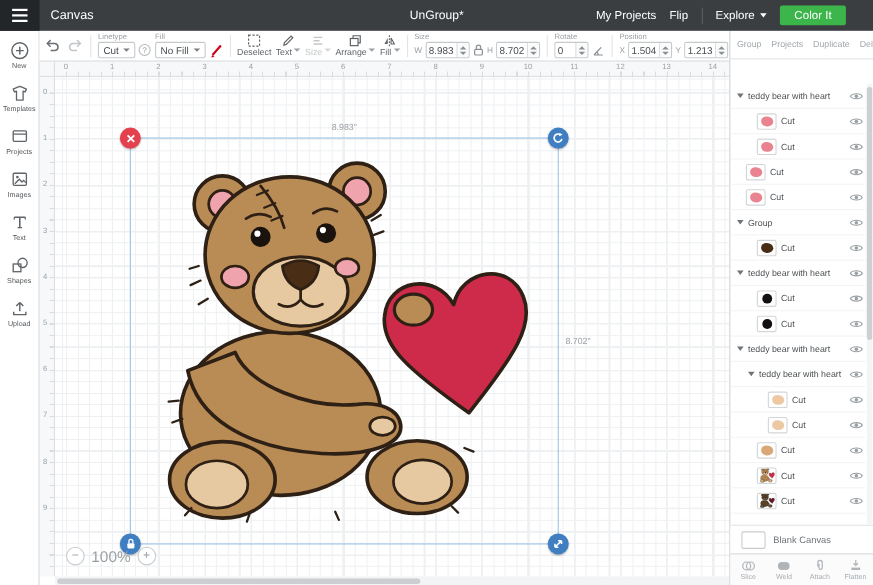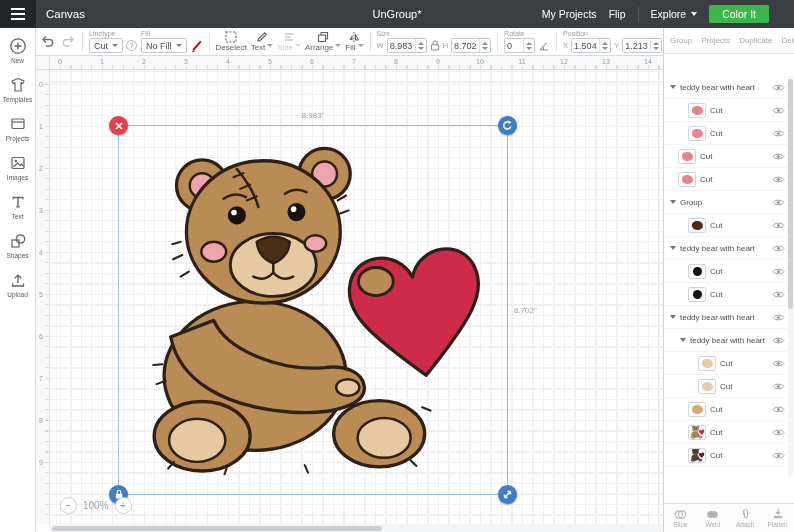--- a/index.html
+++ b/index.html
@@ -95,21 +95,21 @@
   .h-tr{right:-10px;top:-10px;background:#3f7fc1;}
   .h-bl{left:-10px;bottom:-10px;background:#3f7fc1;}
   .h-br{right:-10px;bottom:-10px;background:#3f7fc1;}
   .dim-w{position:absolute;top:-15px;left:50%;transform:translateX(-50%);font-size:8px;color:#9aa0a4;}
   .dim-h{position:absolute;left:calc(100% + 7px);top:50%;transform:translateY(-50%);
     font-size:8px;color:#9aa0a4;white-space:nowrap;}
   .zoom{position:absolute;left:10px;bottom:10px;display:flex;align-items:center;gap:6px;z-index:5;}
   .zbtn{width:17px;height:17px;border:1px solid #c9ccce;border-radius:50%;display:flex;
     align-items:center;justify-content:center;font-size:11px;line-height:1;color:#9aa0a4;
     background:#fff;cursor:pointer;}
-  .zval{font-size:10px;color:#9aa0a4;}
+  .zval{font-size:14px;color:#9aa0a4;}
   .hscroll{position:absolute;left:14px;right:0;bottom:0;height:8px;background:#f3f4f5;}
   .hthumb{position:absolute;left:2px;top:1.5px;width:330px;height:5px;background:#ccced1;border-radius:3px;}
 
   
   .rpanel{position:absolute;left:663px;top:28px;width:131px;height:504px;background:#fff;
     border-left:1px solid #cfd2d4;z-index:10;}
   .rtabs{display:flex;height:22px;background:#f1f2f3;border-bottom:1px solid #d8dadc;}
   .rtab{flex:1;display:flex;align-items:center;justify-content:center;font-size:10px;
     color:#8a8f93;cursor:pointer;}
   .rtab.active{background:#fff;color:#44484c;border-right:1px solid #d8dadc;}
@@ -713,20 +713,24 @@
             <svg viewBox="0 0 14 10" width="13" height="9">
               <path d="M1 5 C3 1.6 11 1.6 13 5 C11 8.4 3 8.4 1 5 Z" fill="none" stroke="#9aa0a4" stroke-width="1.1"></path>
               <circle cx="7" cy="5" r="1.8" fill="#9aa0a4"></circle>
             </svg>
           </span>
         </div>
       </div>
     <div class="vscroll">
       <div class="vthumb"></div>
     </div>
+    <div class="blankrow">
+      <span class="blanktile"></span>
+      <span class="blanklbl">Blank Canvas</span>
+    </div>
     <div class="rbottom">
       <div class="rbtn">
         <svg width="13" height="11" viewBox="0 0 13 11">
             <circle cx="4.8" cy="5.5" r="3.6" fill="none" stroke="#b0b4b7" stroke-width="1.1"></circle>
             <circle cx="8.2" cy="5.5" r="3.6" fill="none" stroke="#b0b4b7" stroke-width="1.1"></circle>
           </svg>
         <span>Slice</span>
       </div>
       <div class="rbtn">
         <svg width="13" height="11" viewBox="0 0 13 11">

